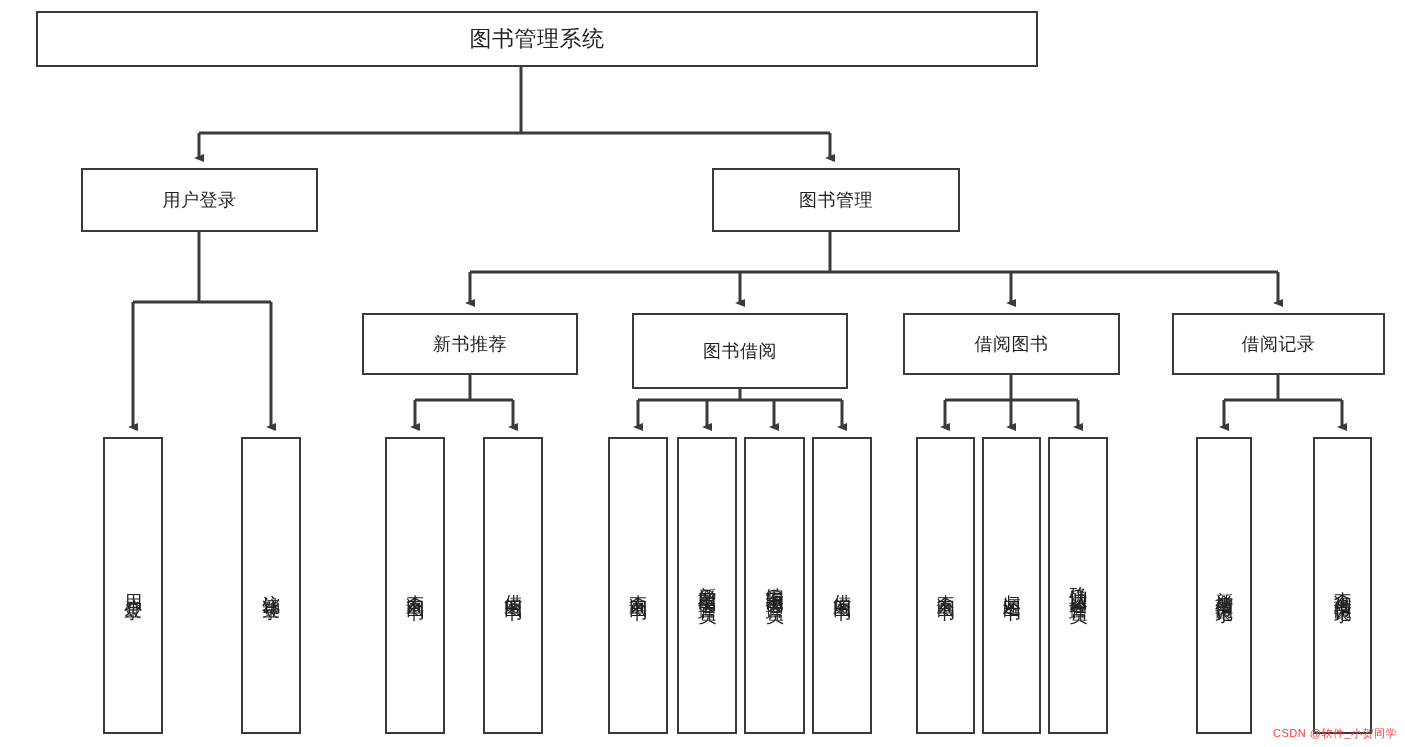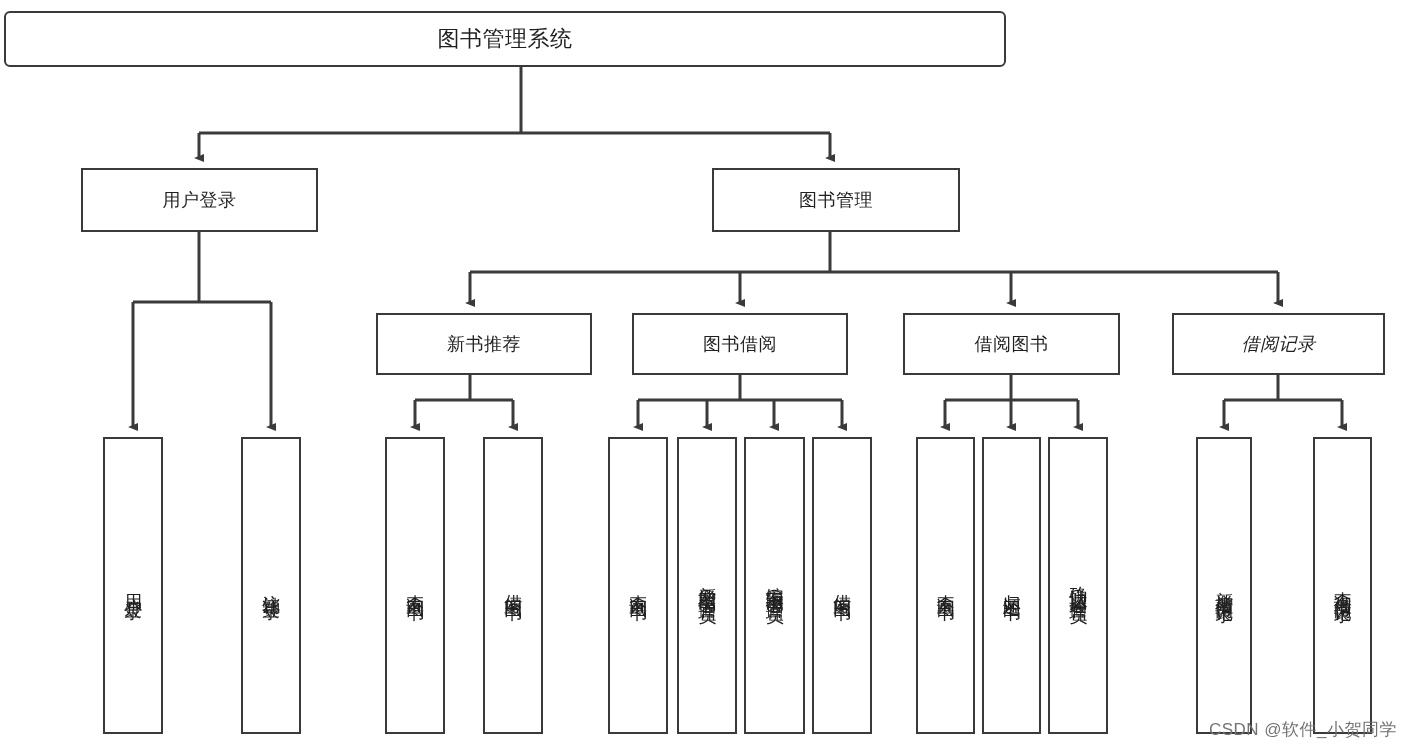--- a/index.html
+++ b/index.html
@@ -53,22 +53,22 @@
     text-orientation: upright;
     white-space: nowrap;
   }
   .node.root {
     font-size: 22px;
   }
   .watermark {
     position: absolute;
     right: 8px;
     bottom: 6px;
-    font-size: 17px;
-    color: #737373;
+    font-size: 11px;
+    color: #ef4444;
     letter-spacing: 0.5px;
     z-index: 3;
     white-space: nowrap;
   }
 </style>
 </head>
 <body>
 
 <div id="diagram-root">
 
@@ -115,41 +115,41 @@
       <path d="M1011,400 L1011,427" marker-end="url(#arrow)"></path>
       <path d="M1078,400 L1078,427" marker-end="url(#arrow)"></path>
 
       <path d="M1278,375 L1278,400"></path>
       <path d="M1224,400 L1342,400"></path>
       <path d="M1224,400 L1224,427" marker-end="url(#arrow)"></path>
       <path d="M1342,400 L1342,427" marker-end="url(#arrow)"></path>
     </g>
   </svg>
 
-  <div class="node h root" style="left:4px; top:11px; width:1002px; height:56px;border-radius:6px;">
+  <div class="node h root" style="left:36px; top:11px; width:1002px; height:56px;">
     <span class="label">图书管理系统</span>
   </div>
 
   <div class="node h" style="left:81px; top:168px; width:237px; height:64px;">
     <span class="label">用户登录</span>
   </div>
   <div class="node h" style="left:712px; top:168px; width:248px; height:64px;">
     <span class="label">图书管理</span>
   </div>
 
-  <div class="node h" style="left:362px; top:313px; width:216px; height:62px;margin-left:14px;">
+  <div class="node h" style="left:362px; top:313px; width:216px; height:62px;">
     <span class="label">新书推荐</span>
   </div>
-  <div class="node h" style="left:632px; top:313px; width:216px; height:62px;">
+  <div class="node h" style="left:632px; top:313px; width:216px; height:76px;">
     <span class="label">图书借阅</span>
   </div>
   <div class="node h" style="left:903px; top:313px; width:217px; height:62px;">
     <span class="label">借阅图书</span>
   </div>
-  <div class="node h" style="left:1172px; top:313px; width:213px; height:62px;font-style:italic;">
+  <div class="node h" style="left:1172px; top:313px; width:213px; height:62px;">
     <span class="label">借阅记录</span>
   </div>
 
   <div class="node v" style="left:103px; top:437px; width:60px; height:297px;">
     <span class="label">用户登录</span>
   </div>
   <div class="node v" style="left:241px; top:437px; width:60px; height:297px;">
     <span class="label">注销登录</span>
   </div>
 

